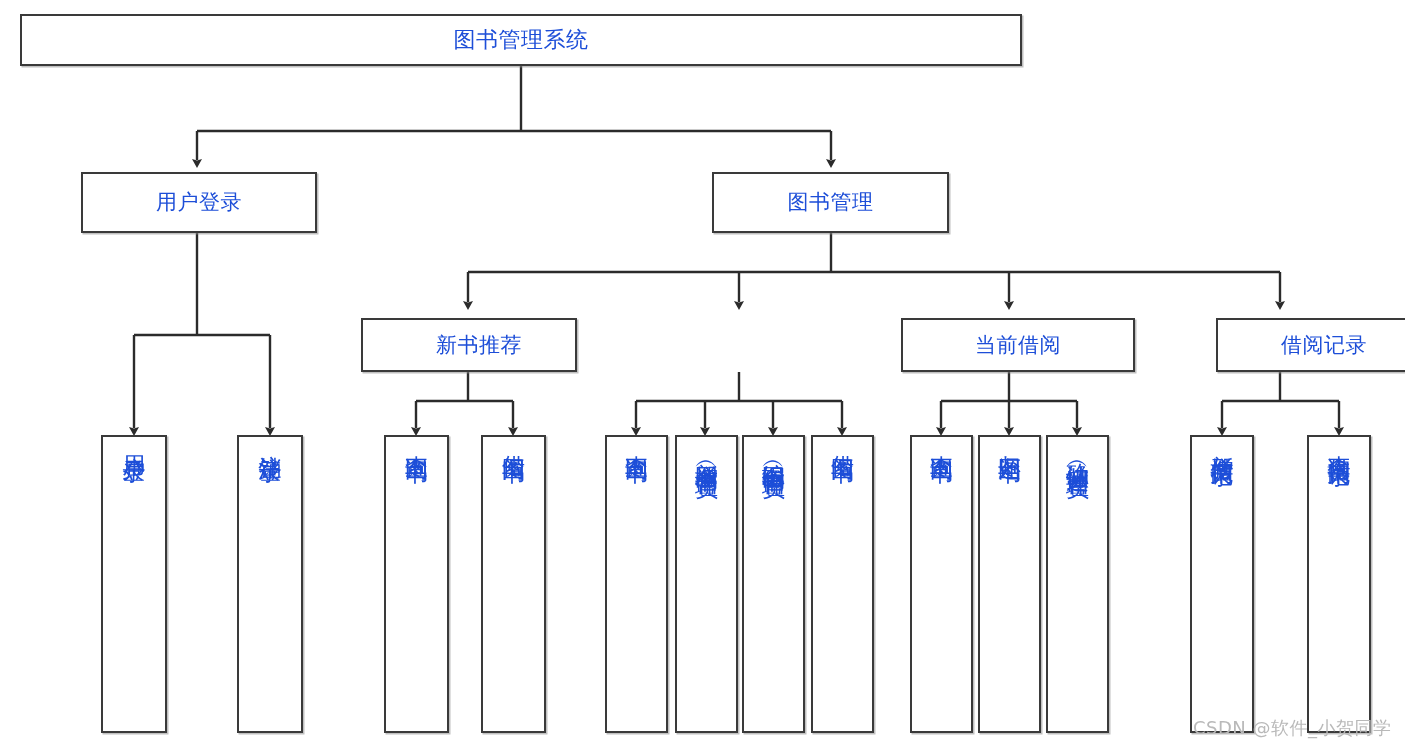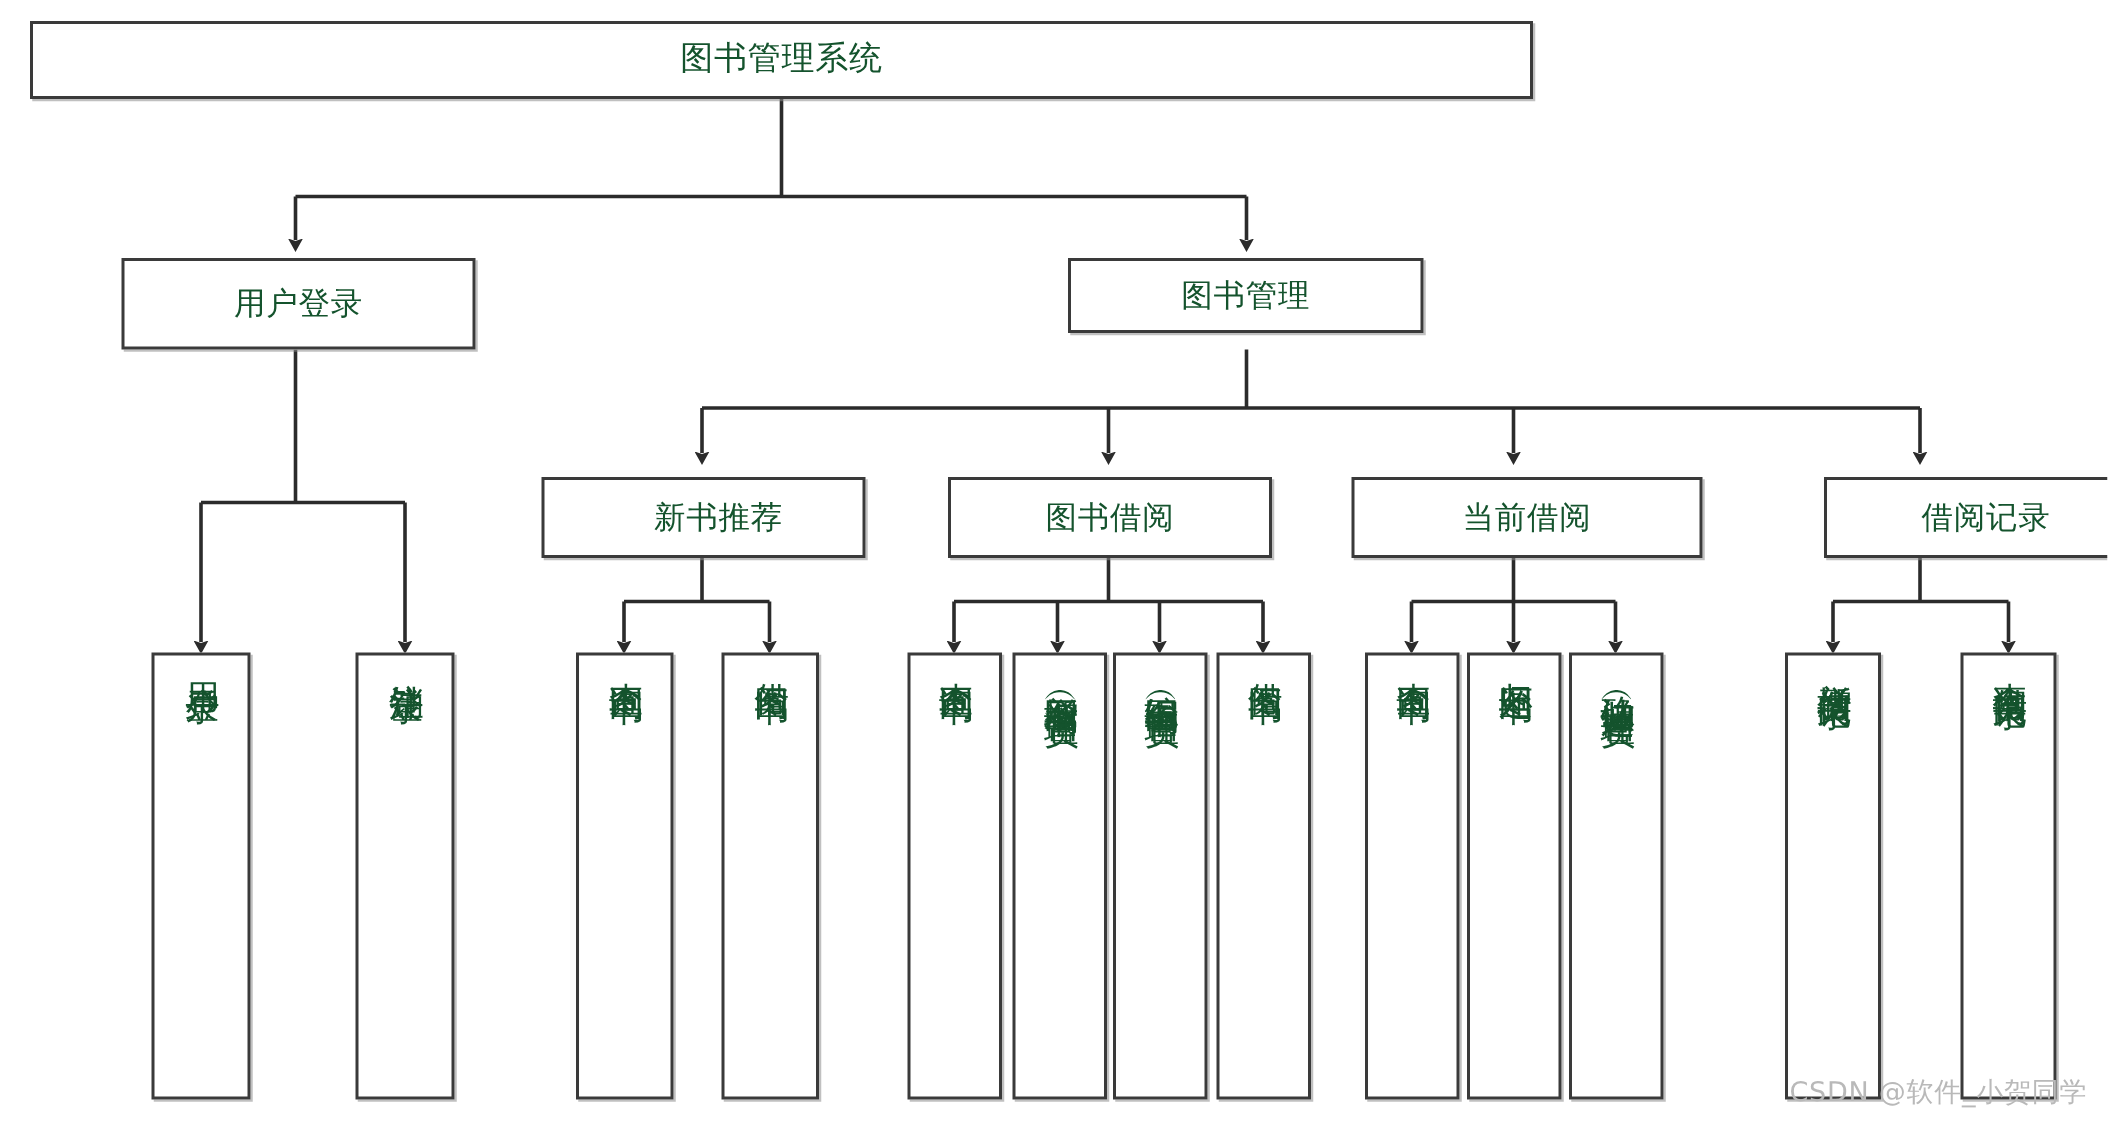--- a/index.html
+++ b/index.html
@@ -34,21 +34,21 @@
     display: flex;
     align-items: center;
     justify-content: center;
     color: #2b2b2b;
     box-shadow: 1.5px 1.5px 0 0 rgba(140,140,140,0.55);
   }
   .node .lbl {
     display: block;
     text-align: center;
     line-height: 1.15;
-    color: #14532d;
+    color: #1d4ed8;
     letter-spacing: 0.5px;
   }
   
   .node.h .lbl {
     font-size: 21px;
     white-space: nowrap;
   }
   .node.root .lbl {
     font-size: 22px;
   }
@@ -131,30 +131,27 @@
     </g>
   </svg>
 
   <div class="node h root" style="left:20px; top:14px; width:1002px; height:52px;">
     <span class="lbl">图书管理系统</span>
   </div>
 
   <div class="node h" style="left:81px; top:172px; width:236px; height:61px;">
     <span class="lbl">用户登录</span>
   </div>
-  <div class="node h" style="left:712px; top:172px; width:237px; height:50px;">
+  <div class="node h" style="left:712px; top:172px; width:237px; height:61px;">
     <span class="lbl">图书管理</span>
   </div>
 
   <div class="node h" style="left:361px; top:318px; width:216px; height:54px;padding-left:20px;">
     <span class="lbl">新书推荐</span>
   </div>
-  <div class="node h" style="left:632px; top:318px; width:216px; height:54px;">
-    <span class="lbl">图书借阅</span>
-  </div>
   <div class="node h" style="left:901px; top:318px; width:234px; height:54px;">
     <span class="lbl">当前借阅</span>
   </div>
   <div class="node h" style="left:1172px; top:318px; width:216px; height:54px;margin-left:44px;">
     <span class="lbl">借阅记录</span>
   </div>
 
   <div class="node v mid" style="left:101px; top:435px; width:66px; height:298px;">
     <span class="lbl">用户登录</span>
   </div>

